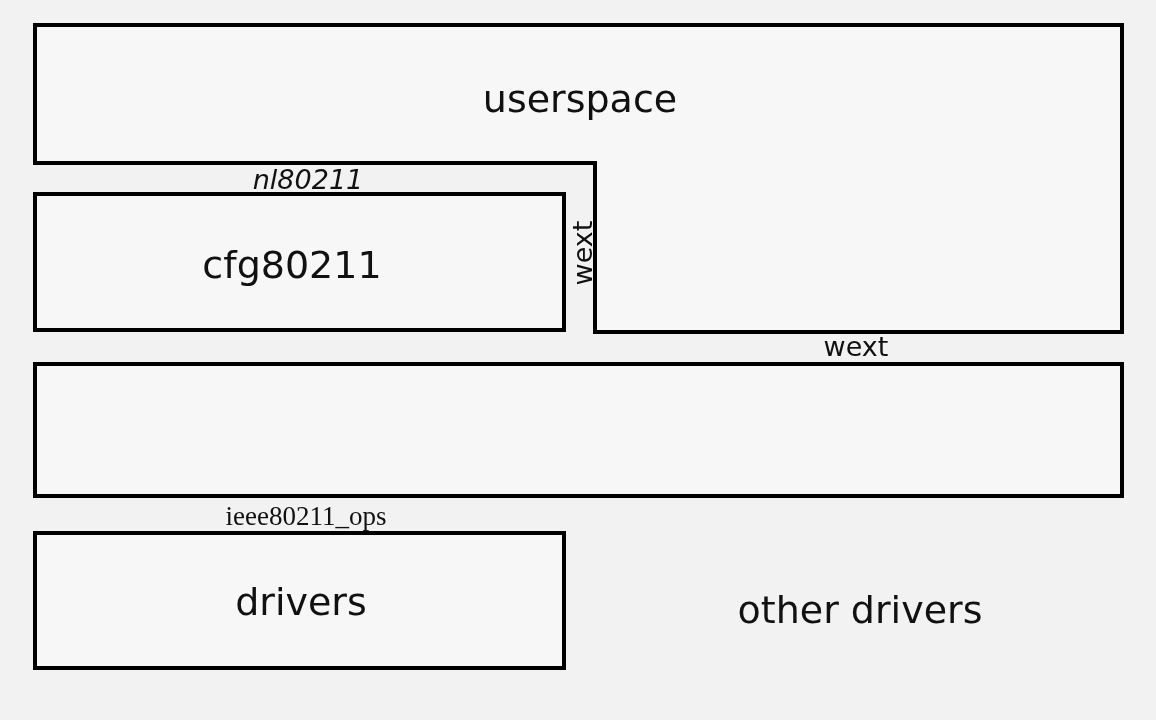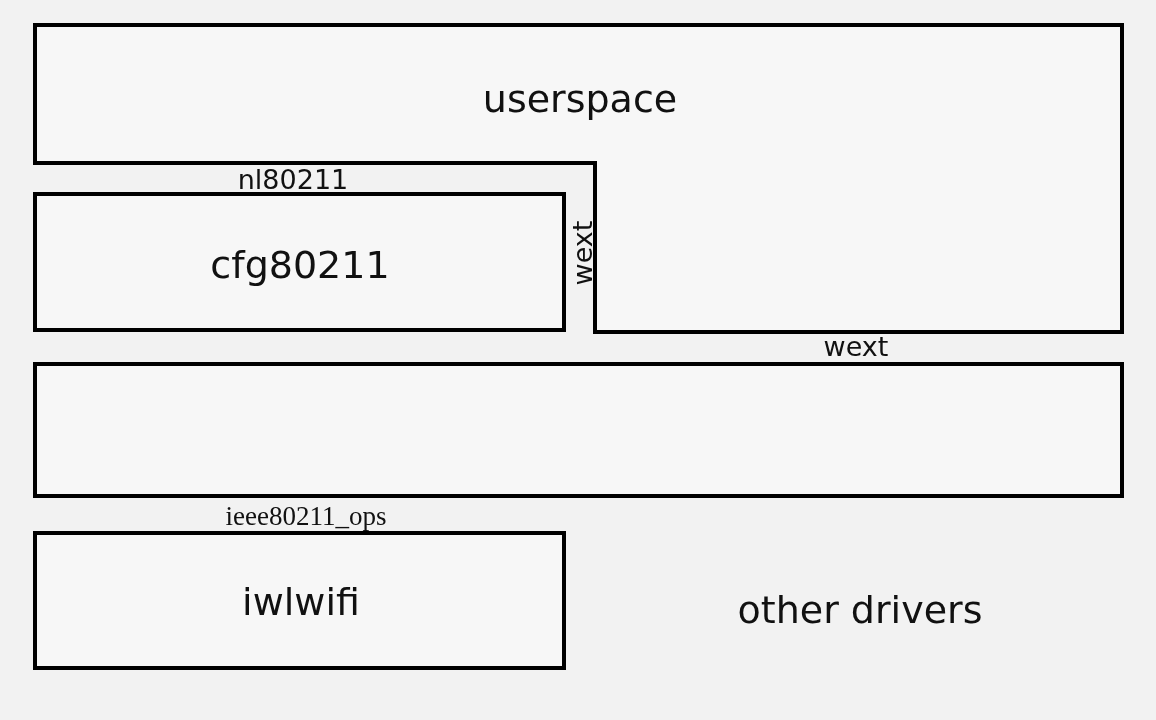--- a/index.html
+++ b/index.html
@@ -56,28 +56,28 @@
 
     <rect class="node-shape" x="35" y="194" width="529" height="136"></rect>
 
     <rect class="node-shape" x="35" y="364" width="1087" height="132"></rect>
 
     <rect class="node-shape" x="35" y="533" width="529" height="135"></rect>
   </svg>
 
   <div class="label big" style="left:580px; top:99px;">userspace</div>
 
-  <div class="label big" style="left:300px; top:265px;text-align:center;">cfg80211</div>
+  <div class="label big" style="left:292px; top:265px;text-align:center;">cfg80211</div>
 
 
-  <div class="label big" style="left:301px; top:602px;">iwlwifi</div>
+  <div class="label big" style="left:301px; top:602px;">drivers</div>
 
   <div class="label big" style="left:860px; top:610px;text-align:center;">other drivers</div>
 
-  <div class="label small" style="left:293px; top:179px;">nl80211</div>
+  <div class="label small" style="left:308px; top:179px;font-style:italic;">nl80211</div>
 
   <div class="label small vertical" style="left:582px; top:253px;">wext</div>
 
 
   <div class="label small" style="left:856px; top:346px;">wext</div>
 
   <div class="label small" style="left:306px; top:516px;font-family:Liberation Serif, serif;">ieee80211_ops</div>
 
 </div>
 

